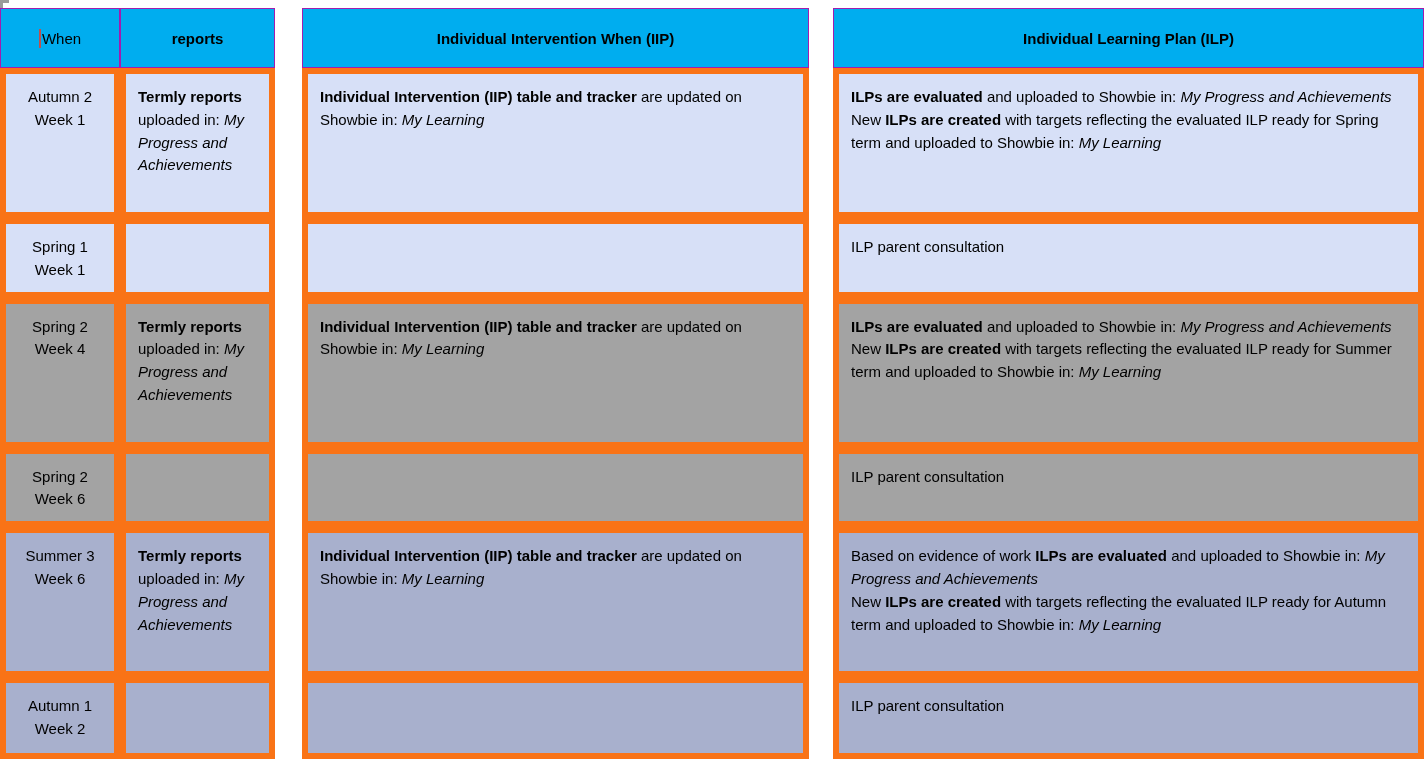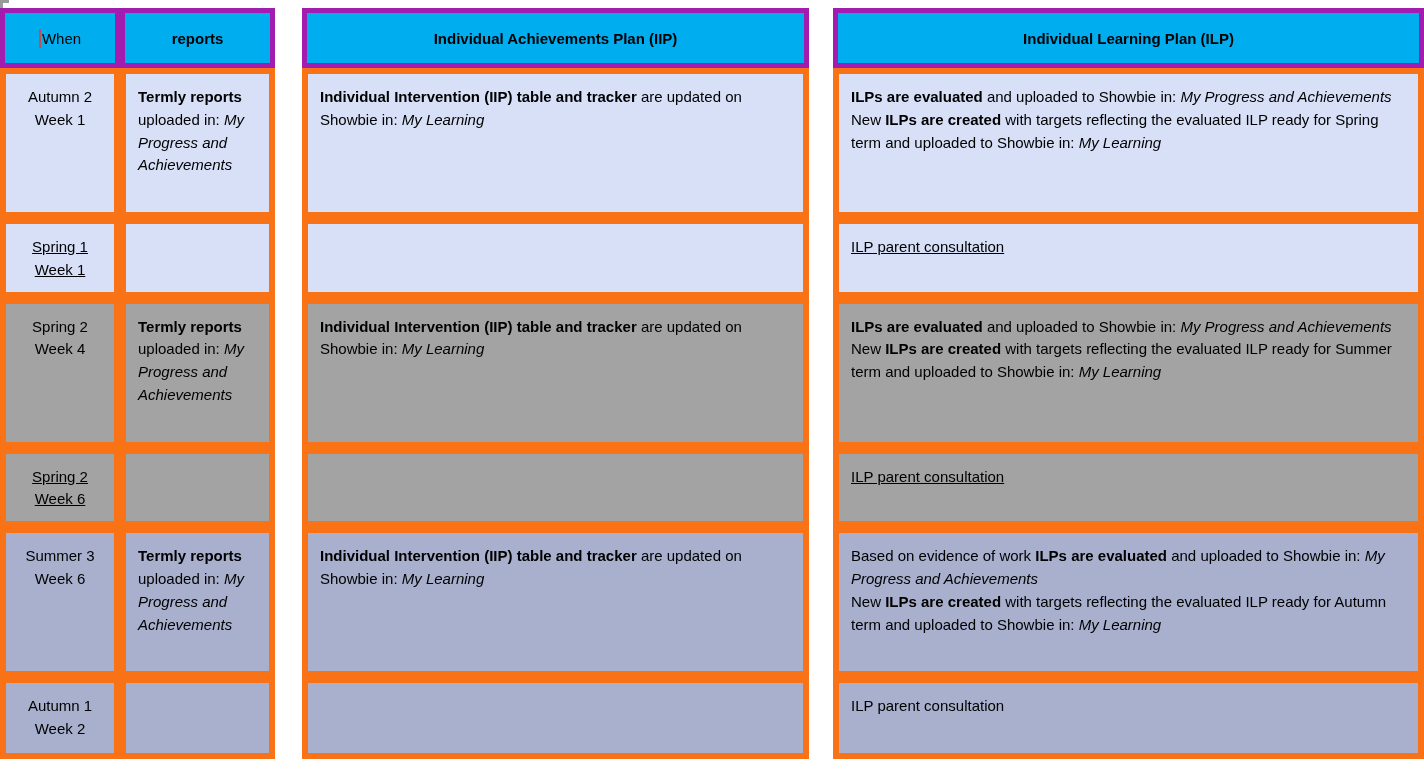--- a/index.html
+++ b/index.html
@@ -53,21 +53,21 @@
   
   th.head {
     background: #00adef;
     color: #000000;
     font-size: 15px;
     font-weight: bold;
     text-align: center;
     vertical-align: middle;
     height: 60px;
     padding: 0 6px;
-    border: 5px solid #a21caf;
+    border: 1px solid #a21caf;
     box-sizing: border-box;
   }
   th.head.when-head {
     font-weight: normal;
     position: relative;
   }
   
   .caret {
     display: inline-block;
     width: 2px;
@@ -97,21 +97,21 @@
     padding-right: 4px;
   }
 
   
   .tone-light td.cell { background: #d7e0f7; }
   .tone-mid   td.cell { background: #a3a3a3; }
   .tone-dark  td.cell { background: #a8b0cd; }
 
   
   tr.r-tall  td.cell { height: 150px; }
-  tr.r-short td.cell { height: 72px; text-decoration: underline;  }
+  tr.r-short td.cell { height: 72px;  }
   tr.r-last  td.cell { height: 82px;  }
 
   p.blk {
     margin: 0 0 0 0;
   }
   p.blk + p.blk {
   }
   .b  { font-weight: bold; }
   .i  { font-style: italic; }
 </style>
@@ -128,21 +128,21 @@
       <col class="c-gap1">
       <col class="c-iip">
       <col class="c-gap2">
       <col class="c-ilp">
     </colgroup>
     <thead>
       <tr>
         <th class="head when-head"><span class="caret"></span><span>When</span></th>
         <th class="head"><span>reports</span></th>
         <th class="gapcell"></th>
-        <th class="head"><span>Individual Achievements Plan (IIP)</span></th>
+        <th class="head"><span>Individual Intervention When (IIP)</span></th>
         <th class="gapcell"></th>
         <th class="head"><span>Individual Learning Plan (ILP)</span></th>
       </tr>
     </thead>
     <tbody id="tbody">
         <tr class="tone-light r-tall">
           <td class="cell when">
             <div>Autumn 2</div>
             <div>Week 1</div>
           </td>

